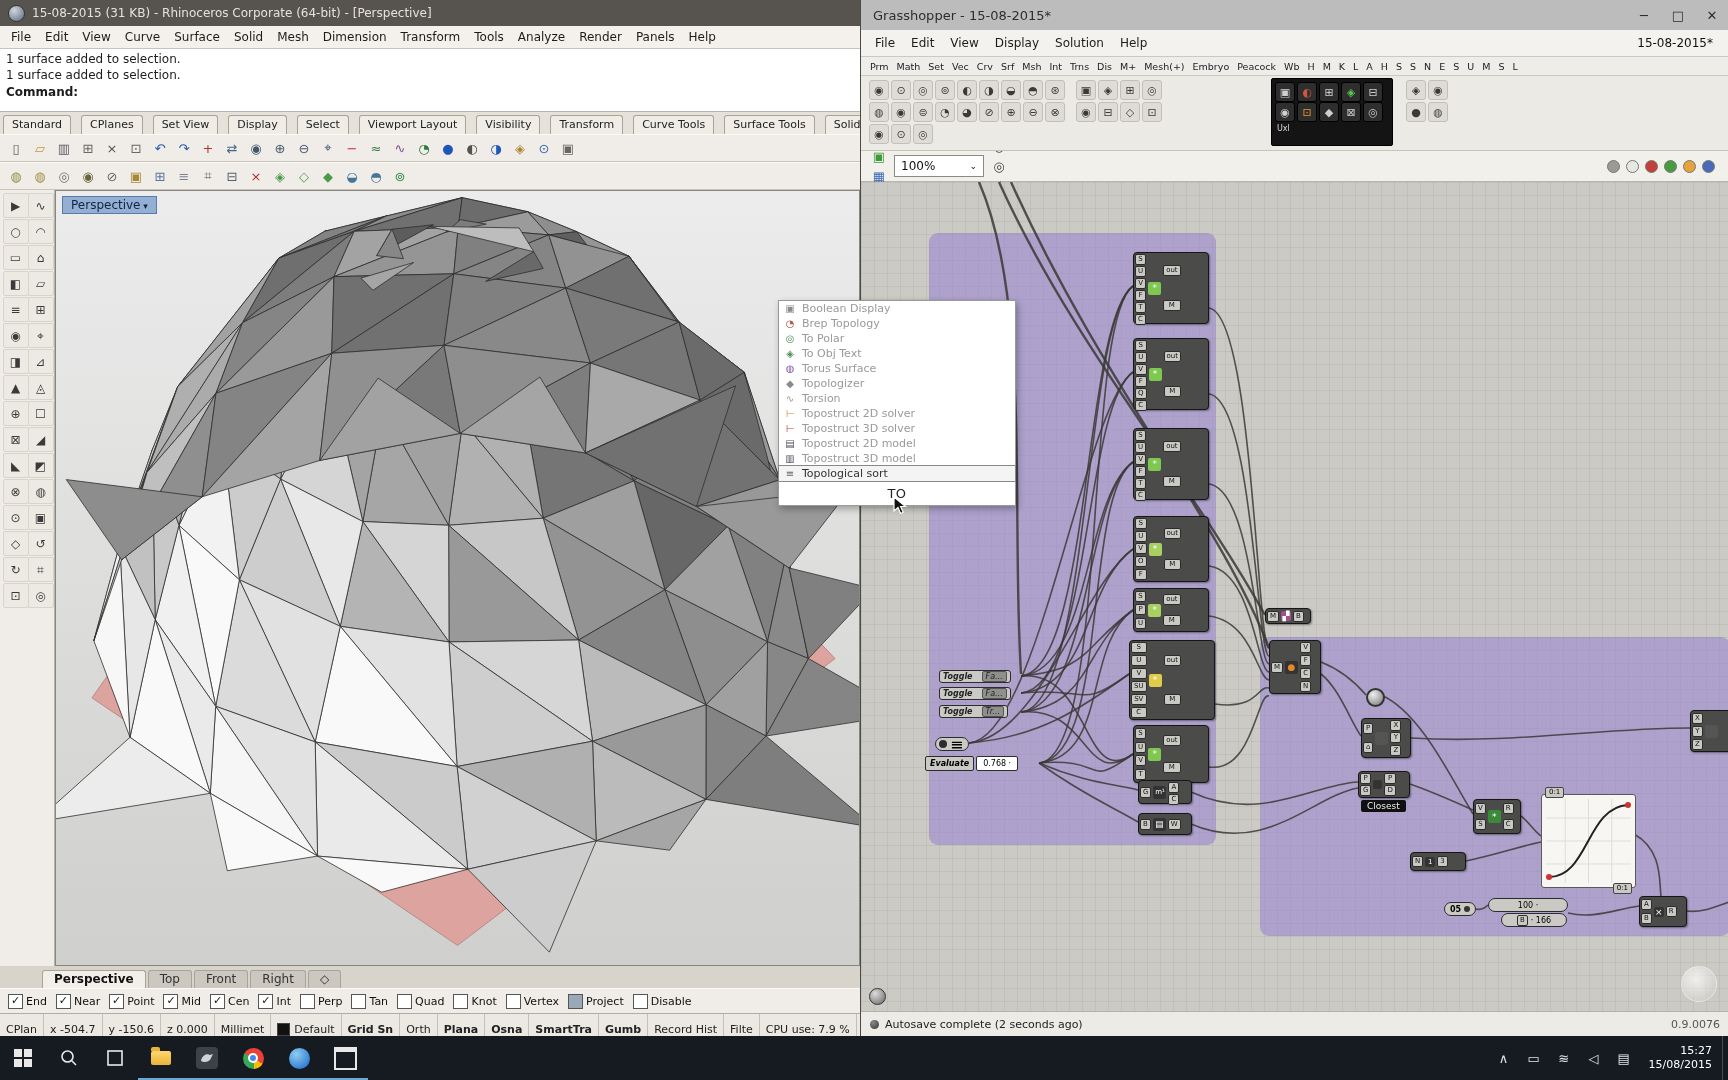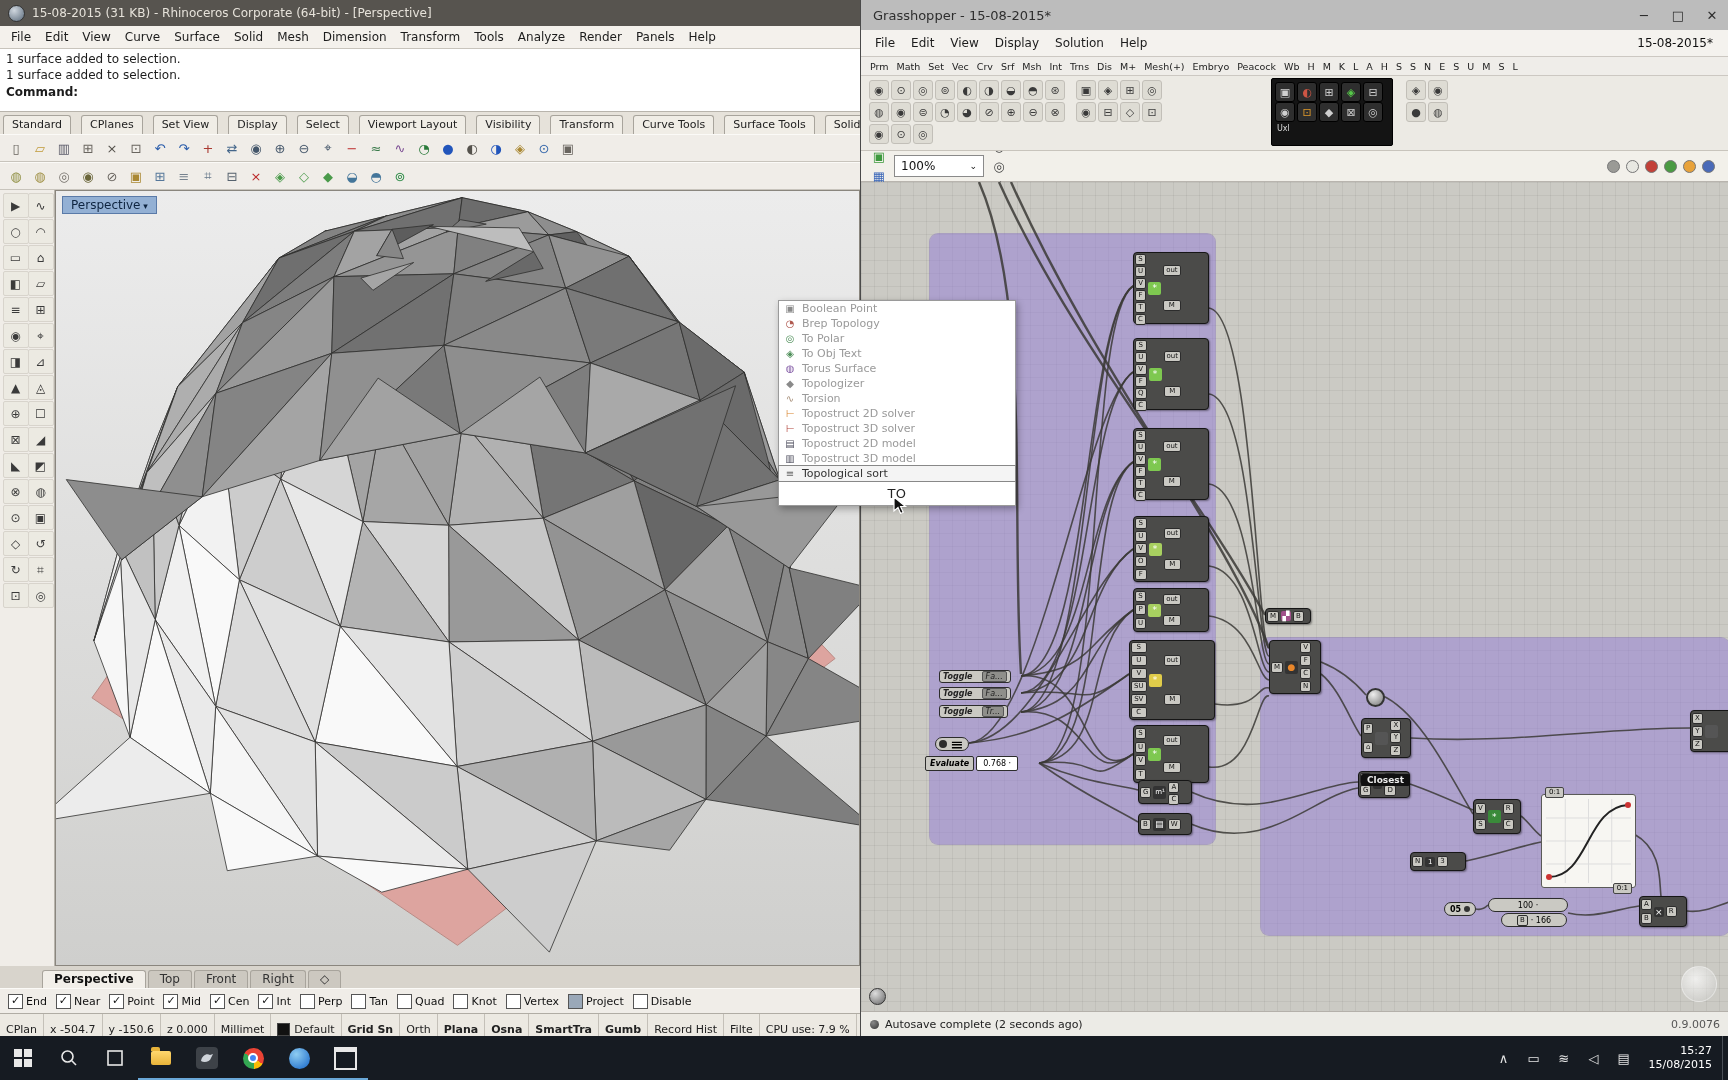--- a/index.html
+++ b/index.html
@@ -934,21 +934,21 @@
         <div class="gcol">
           <div class="gp">P</div>
           <div class="gp">G</div>
         </div>
         <span class="gico" style="background: rgb(51, 51, 51); width: 9px; height: 9px;"></span>
         <div class="gcol">
           <div class="gp">P</div>
           <div class="gp">D</div>
         </div>
       </div>
-      <div class="gtip" style="left: 500px; top: 592px; font-weight: bold;">Closest</div>
+      <div class="gtip" style="left: 500px; top: 618px;">Closest</div>
       <div class="gnode" style="left: 612px; top: 617px; width: 48px; height: 35px;">
         <div class="gcol">
           <div class="gp">V</div>
           <div class="gp">S</div>
         </div>
         <span class="gico" style="background: rgb(58, 138, 58);">*</span>
         <div class="gcol">
           <div class="gp">R</div>
           <div class="gp">C</div>
         </div>
@@ -1002,21 +1002,21 @@
     <span class="dot"></span>
     <span>Autosave complete (2 seconds ago)</span>
     <span class="g-ver">0.9.0076</span>
   </div>
 </div>
 
 <div id="popup">
   <div id="popup-list">
       <div class="pp-item">
         <span class="ic" style="color: rgb(138, 138, 138);">▣</span>
-        <span>Boolean Point</span>
+        <span>Boolean Display</span>
       </div>
       <div class="pp-item">
         <span class="ic" style="color: rgb(176, 90, 80);">◔</span>
         <span>Brep Topology</span>
       </div>
       <div class="pp-item">
         <span class="ic" style="color: rgb(79, 143, 90);">◎</span>
         <span>To Polar</span>
       </div>
       <div class="pp-item">

